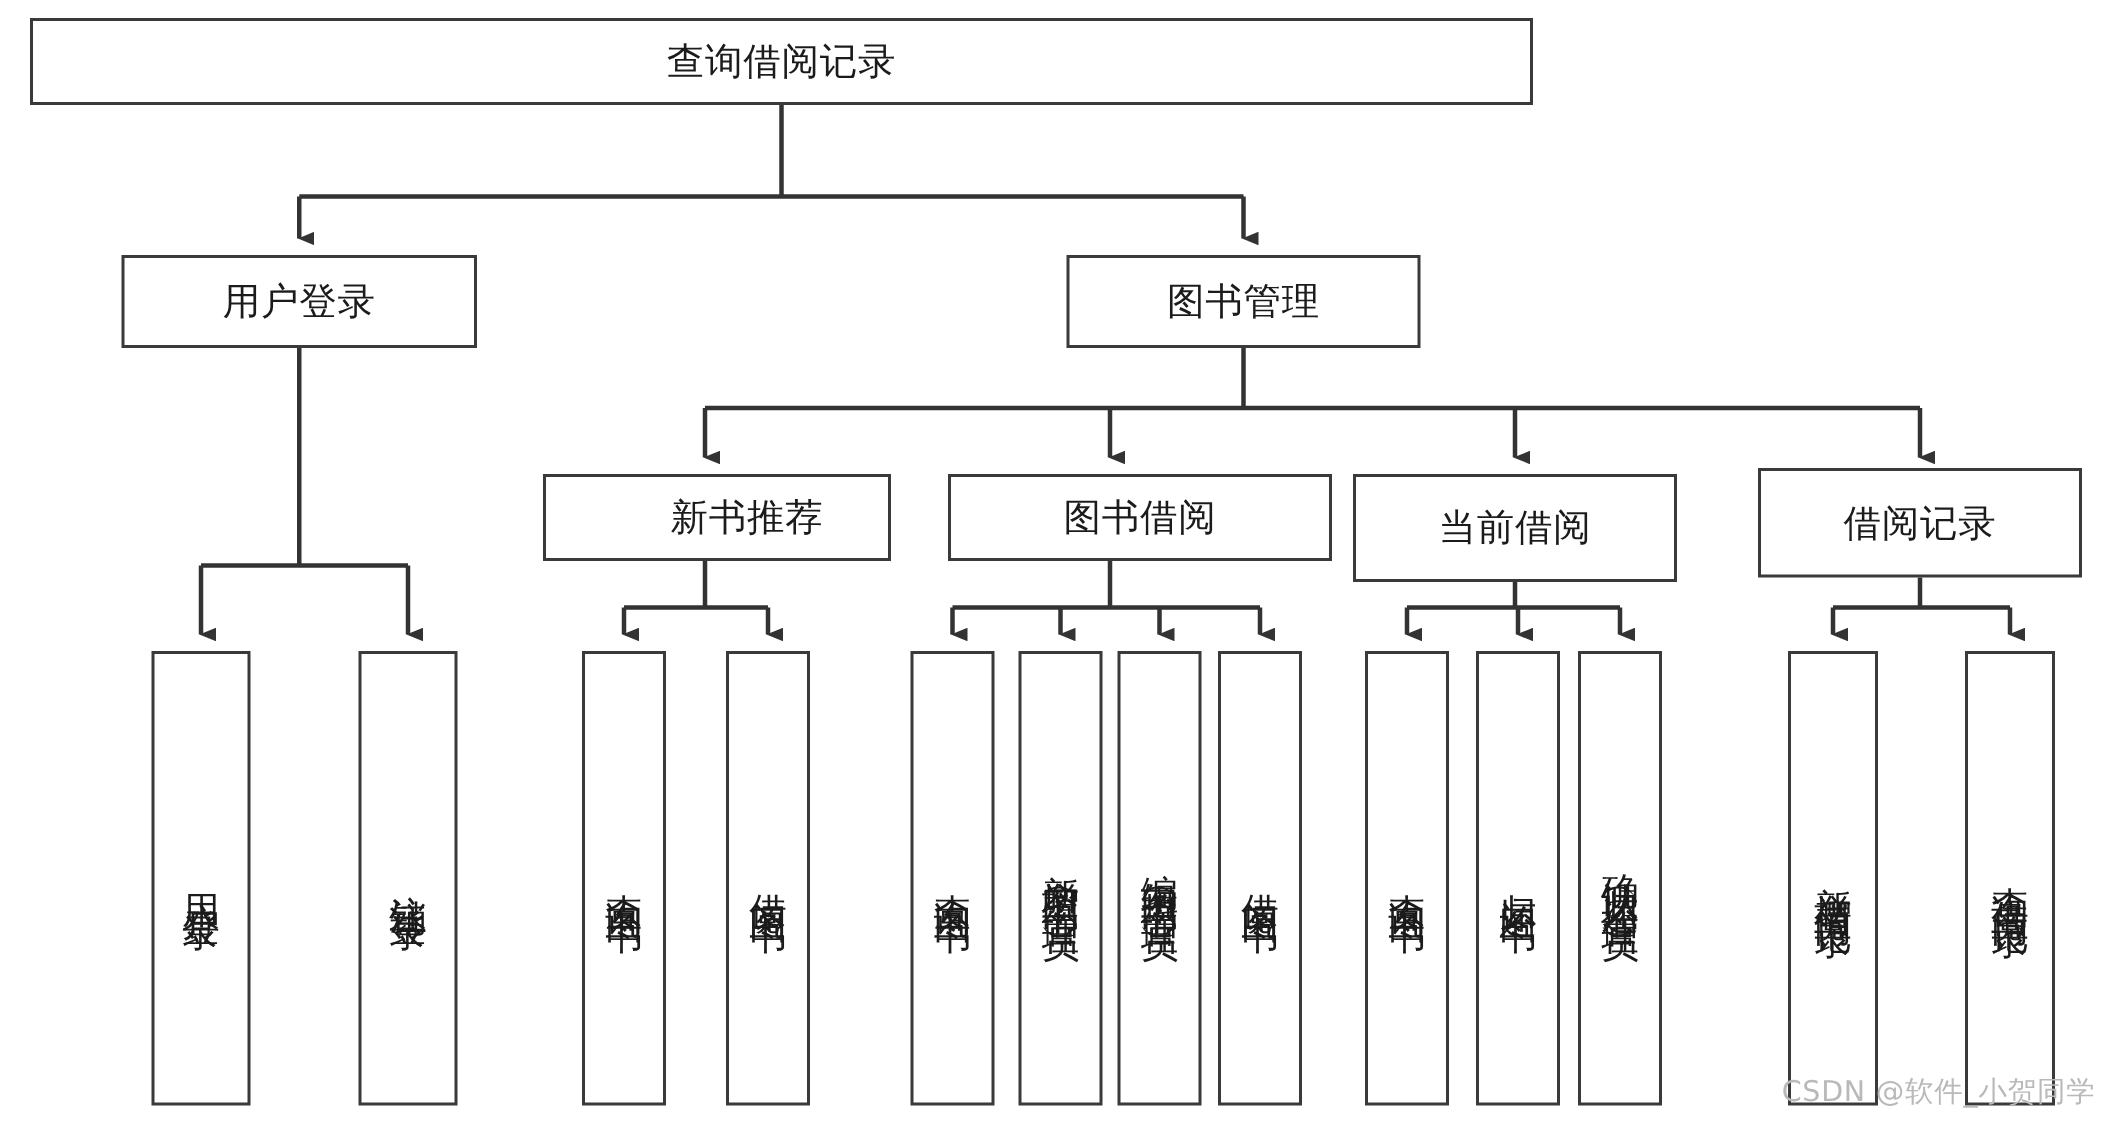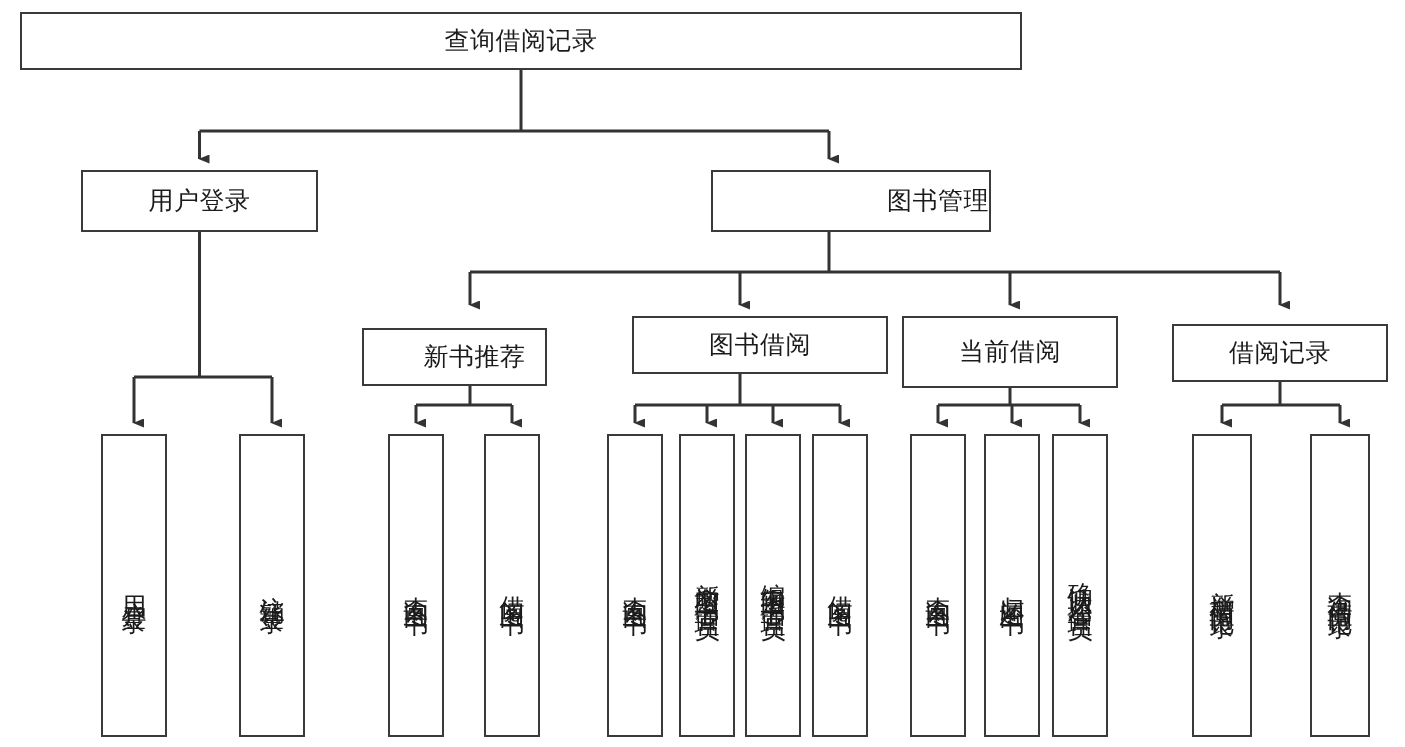--- a/index.html
+++ b/index.html
@@ -115,33 +115,33 @@
       </g>
   </svg>
 
   <div id="nodes-layer">
       <div class="node horiz" style="left: 20px; top: 12px; width: 1002px; height: 58px;">
         <span class="label">查询借阅记录</span>
       </div>
       <div class="node horiz" style="left: 81px; top: 170px; width: 237px; height: 62px;">
         <span class="label">用户登录</span>
       </div>
-      <div class="node horiz" style="left: 711px; top: 170px; width: 280px; height: 62px; justify-content: flex-end;">
+      <div class="node horiz" style="left: 711px; top: 170px; width: 236px; height: 62px;">
         <span class="label">图书管理</span>
       </div>
-      <div class="node horiz" style="left: 362px; top: 328px; width: 185px; height: 58px; padding-left: 40px;">
+      <div class="node horiz" style="left: 362px; top: 316px; width: 232px; height: 58px; padding-left: 40px;">
         <span class="label">新书推荐</span>
       </div>
       <div class="node horiz" style="left: 632px; top: 316px; width: 256px; height: 58px;">
         <span class="label">图书借阅</span>
       </div>
       <div class="node horiz" style="left: 902px; top: 316px; width: 216px; height: 72px;">
         <span class="label">当前借阅</span>
       </div>
-      <div class="node horiz" style="left: 1172px; top: 324px; width: 216px; height: 58px;">
+      <div class="node horiz" style="left: 1172px; top: 312px; width: 216px; height: 73px;">
         <span class="label">借阅记录</span>
       </div>
       <div class="node vert" style="left: 101px; top: 434px; width: 66px; height: 303px;">
         <span class="label">用户登录</span>
       </div>
       <div class="node vert" style="left: 239px; top: 434px; width: 66px; height: 303px;">
         <span class="label">注销登录</span>
       </div>
       <div class="node vert" style="left: 388px; top: 434px; width: 56px; height: 303px;">
         <span class="label">查询图书</span>
@@ -171,13 +171,14 @@
         <span class="label">确认归还（管理员）</span>
       </div>
       <div class="node vert" style="left: 1192px; top: 434px; width: 60px; height: 303px;">
         <span class="label">新增借阅记录</span>
       </div>
       <div class="node vert" style="left: 1310px; top: 434px; width: 60px; height: 303px;">
         <span class="label">查询借阅记录</span>
       </div>
     </div>
 
+  <div id="watermark">CSDN @软件_小贺同学</div>
 </div>
 
 </body></html>

